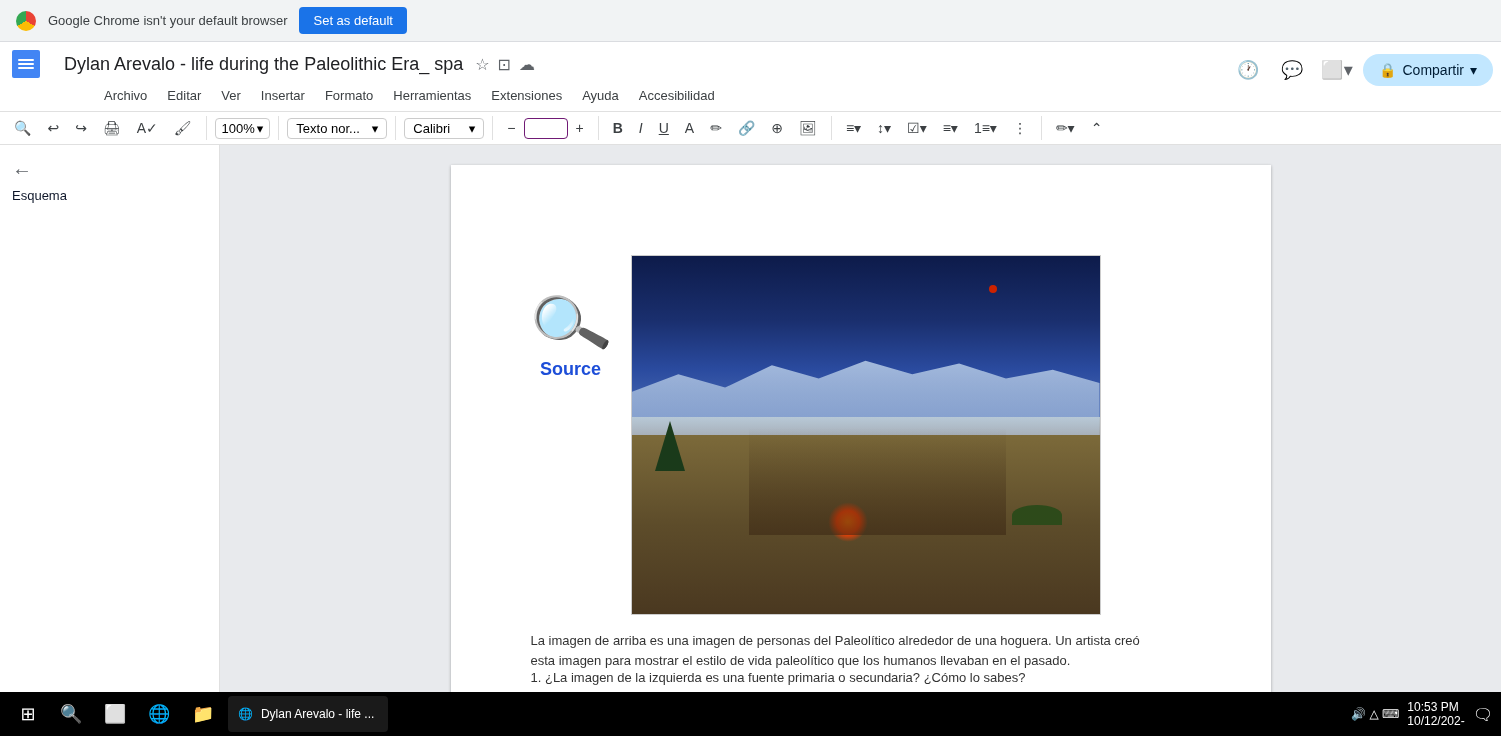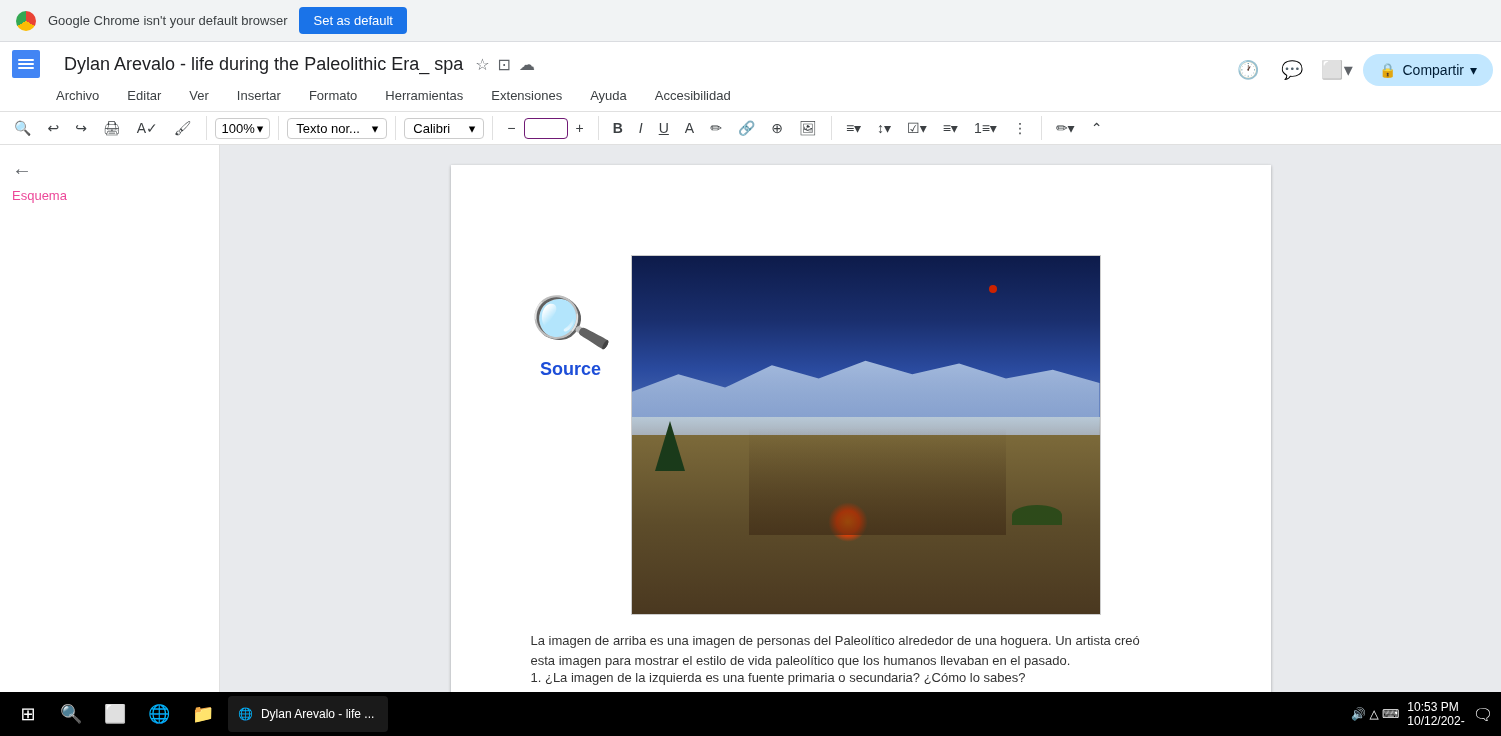--- a/index.html
+++ b/index.html
@@ -71,21 +71,22 @@
     }
     .title-icons {
       display: flex; gap: 8px; align-items: center; margin-left: 4px;
     }
     .title-icon {
       font-size: 16px; color: #5f6368; cursor: pointer;
     }
     .docs-menu-bar {
       display: flex;
       padding: 2px 12px 4px 48px;
-      gap: 12px;
+      gap: 4px;
+      margin-left: 48px;
     }
     .menu-item {
       font-size: 13px;
       color: #3c4043;
       padding: 4px 8px;
       border-radius: 4px;
       cursor: pointer;
     }
 
     
@@ -179,21 +180,21 @@
       width: 220px;
       background: #fff;
       border-right: 1px solid #e0e0e0;
       padding: 12px;
       flex-shrink: 0;
     }
     .sidebar-back {
       font-size: 20px; cursor: pointer; margin-bottom: 8px; color: #5f6368;
     }
     .sidebar-title {
-      font-size: 13px; color: #ec4899; font-weight: 500; margin-bottom: 8px;
+      font-size: 13px; color: #0f172a; font-weight: 500; margin-bottom: 8px;
     }
     .sidebar-desc {
       font-size: 12px; color: #5f6368; font-style: italic; line-height: 1.4;
     }
 
     
     .doc-canvas {
       flex: 1;
       background: #e8eaed;
       overflow-y: auto;

